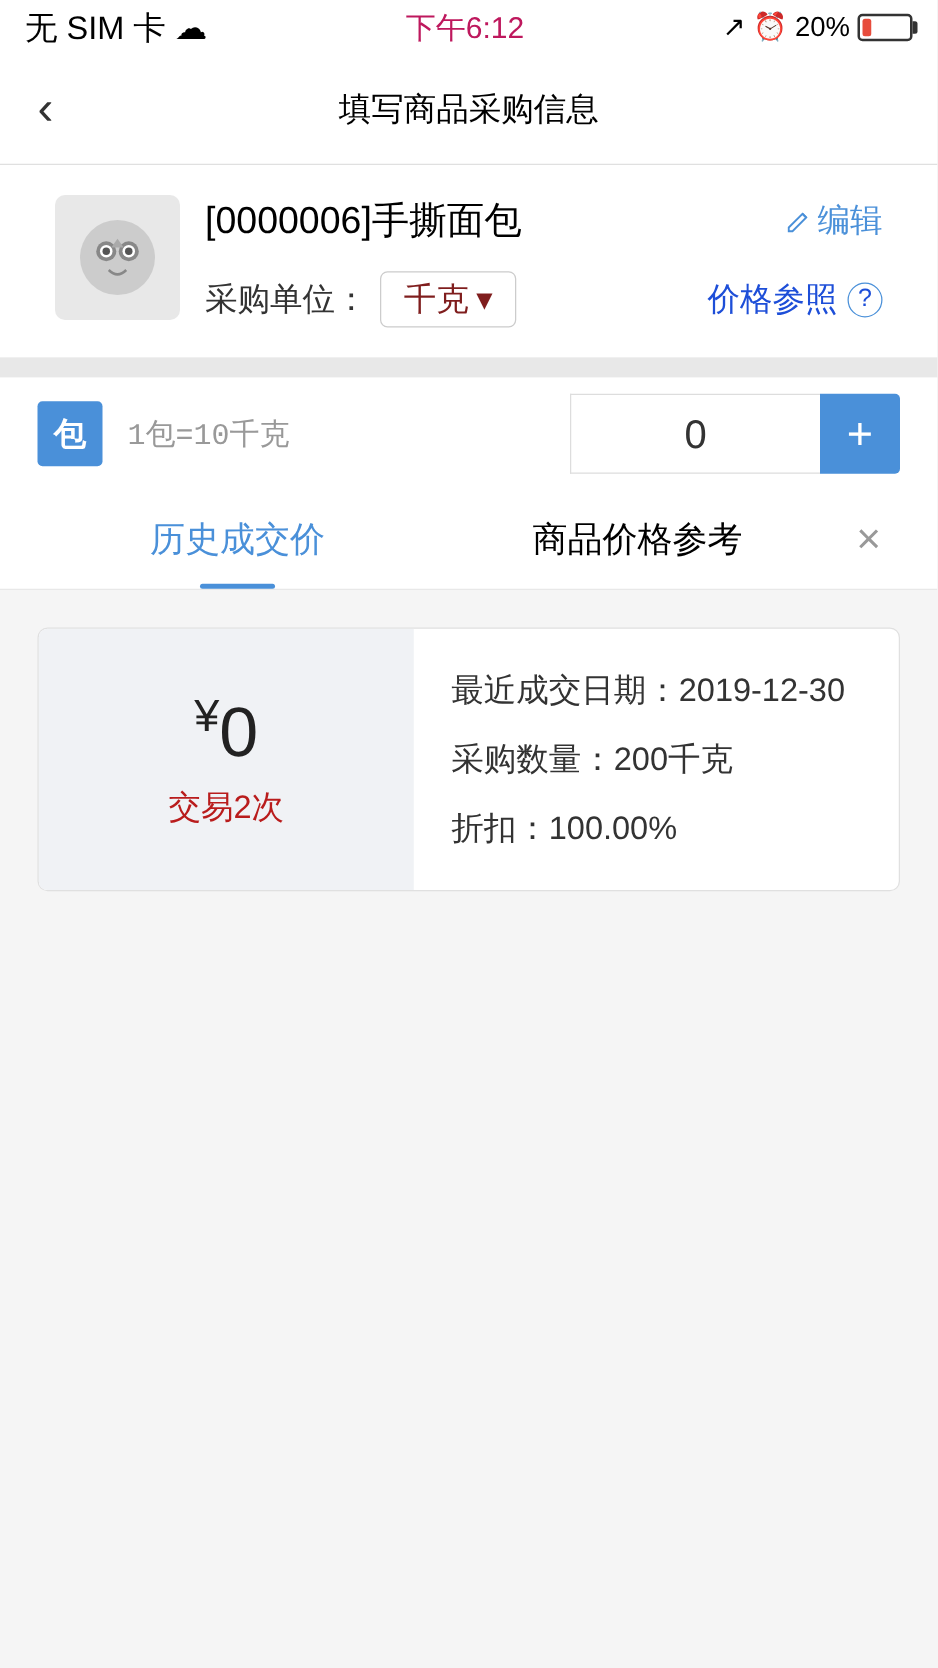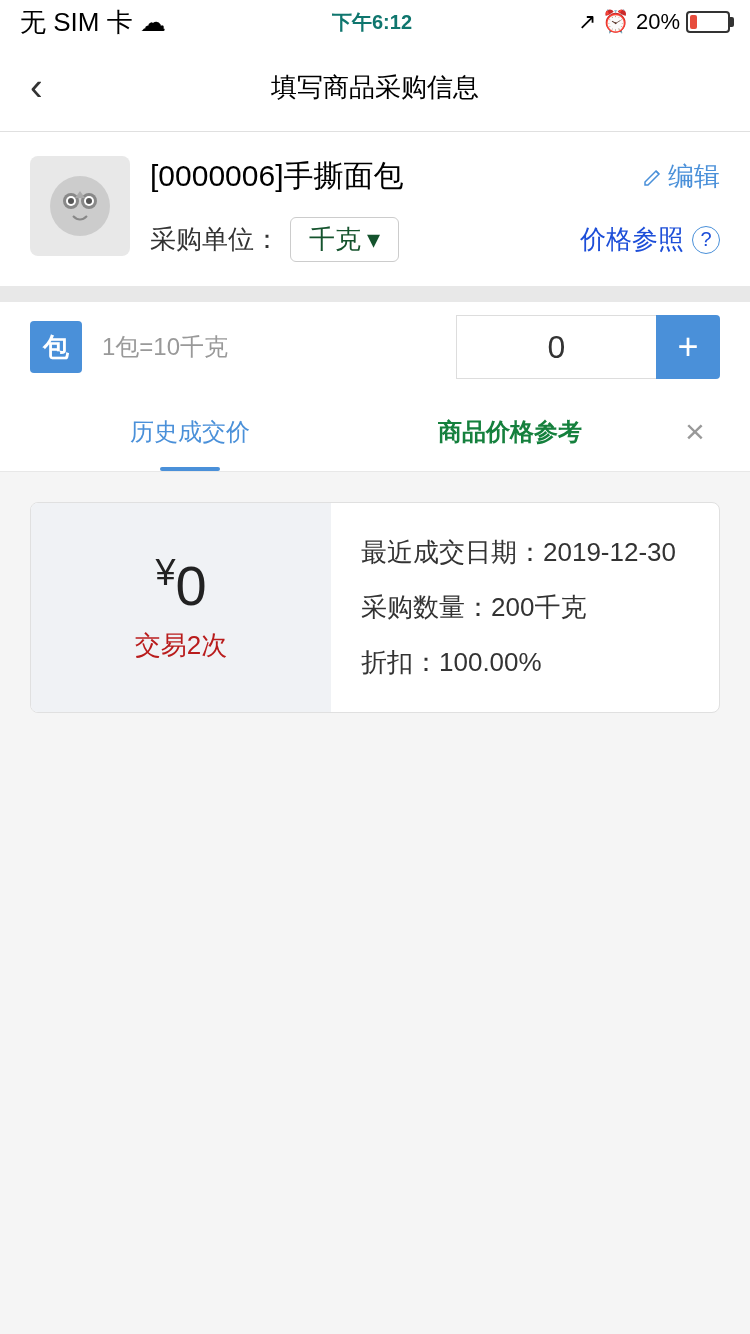--- a/index.html
+++ b/index.html
@@ -16,21 +16,21 @@
     .status-bar {
       height: 44px;
       background: #fff;
       display: flex;
       align-items: center;
       justify-content: space-between;
       padding: 0 20px;
       font-size: 26px;
     }
     .status-left { display: flex; align-items: center; gap: 8px; color: #000; font-size: 26px; }
-    .status-center { font-size: 20px; font-weight: 700; color: #0f766e; }
+    .status-center { font-size: 24px; font-weight: 400; color: #be185d; }
     .status-right { display: flex; align-items: center; gap: 6px; font-size: 22px; color: #000; }
     .battery {
       width: 44px;
       height: 22px;
       border: 2px solid #333;
       border-radius: 4px;
       position: relative;
       display: flex;
       align-items: center;
       padding: 2px;
@@ -74,21 +74,21 @@
       left: 50%;
       transform: translateX(-50%);
       font-size: 26px;
       font-weight: 500;
       color: #000;
     }
 
     
     .product-section {
       background: #fff;
-      padding: 24px 30px;
+      padding: 24px 44px;
       margin-top: 0;
     }
     .product-header {
       display: flex;
       align-items: flex-start;
       gap: 20px;
     }
     .product-logo {
       width: 100px;
       height: 100px;
@@ -138,21 +138,21 @@
       align-items: center;
       gap: 10px;
       font-size: 26px;
       color: #333;
     }
     .unit-selector {
       border: 1px solid #ccc;
       border-radius: 6px;
       padding: 4px 18px;
       font-size: 26px;
-      color: #14532d;
+      color: #7f1d1d;
       background: #fff;
       display: flex;
       align-items: center;
       gap: 6px;
     }
     .price-ref {
       font-size: 26px;
       color: #1d4ed8;
       display: flex;
       align-items: center;
@@ -187,20 +187,21 @@
       align-items: center;
       justify-content: center;
       font-size: 26px;
       font-weight: bold;
       border-radius: 4px;
       margin-right: 10px;
     }
     .unit-convert {
       font-size: 24px;
       color: #999;
+      font-family: Liberation Mono, monospace;
     }
     .quantity-controls {
       margin-left: auto;
       display: flex;
       align-items: center;
       gap: 0;
     }
     .quantity-input {
       width: 200px;
       height: 64px;
@@ -243,24 +244,24 @@
       flex: 1;
       display: flex;
       flex-direction: column;
       align-items: center;
       justify-content: center;
       height: 100%;
       cursor: pointer;
       position: relative;
     }
     .tab-label {
-      font-size: 24px;
+      font-size: 28px;
     }
     .tab-active .tab-label { color: #4a90d9; font-weight: 500; }
-    .tab-inactive .tab-label { color: #15803d; font-weight: bold; }
+    .tab-inactive .tab-label { color: #000000; }
     .tab-underline {
       position: absolute;
       bottom: 0;
       width: 60px;
       height: 4px;
       background: #4a90d9;
       border-radius: 2px;
     }
     .tab-close {
       width: 50px;

